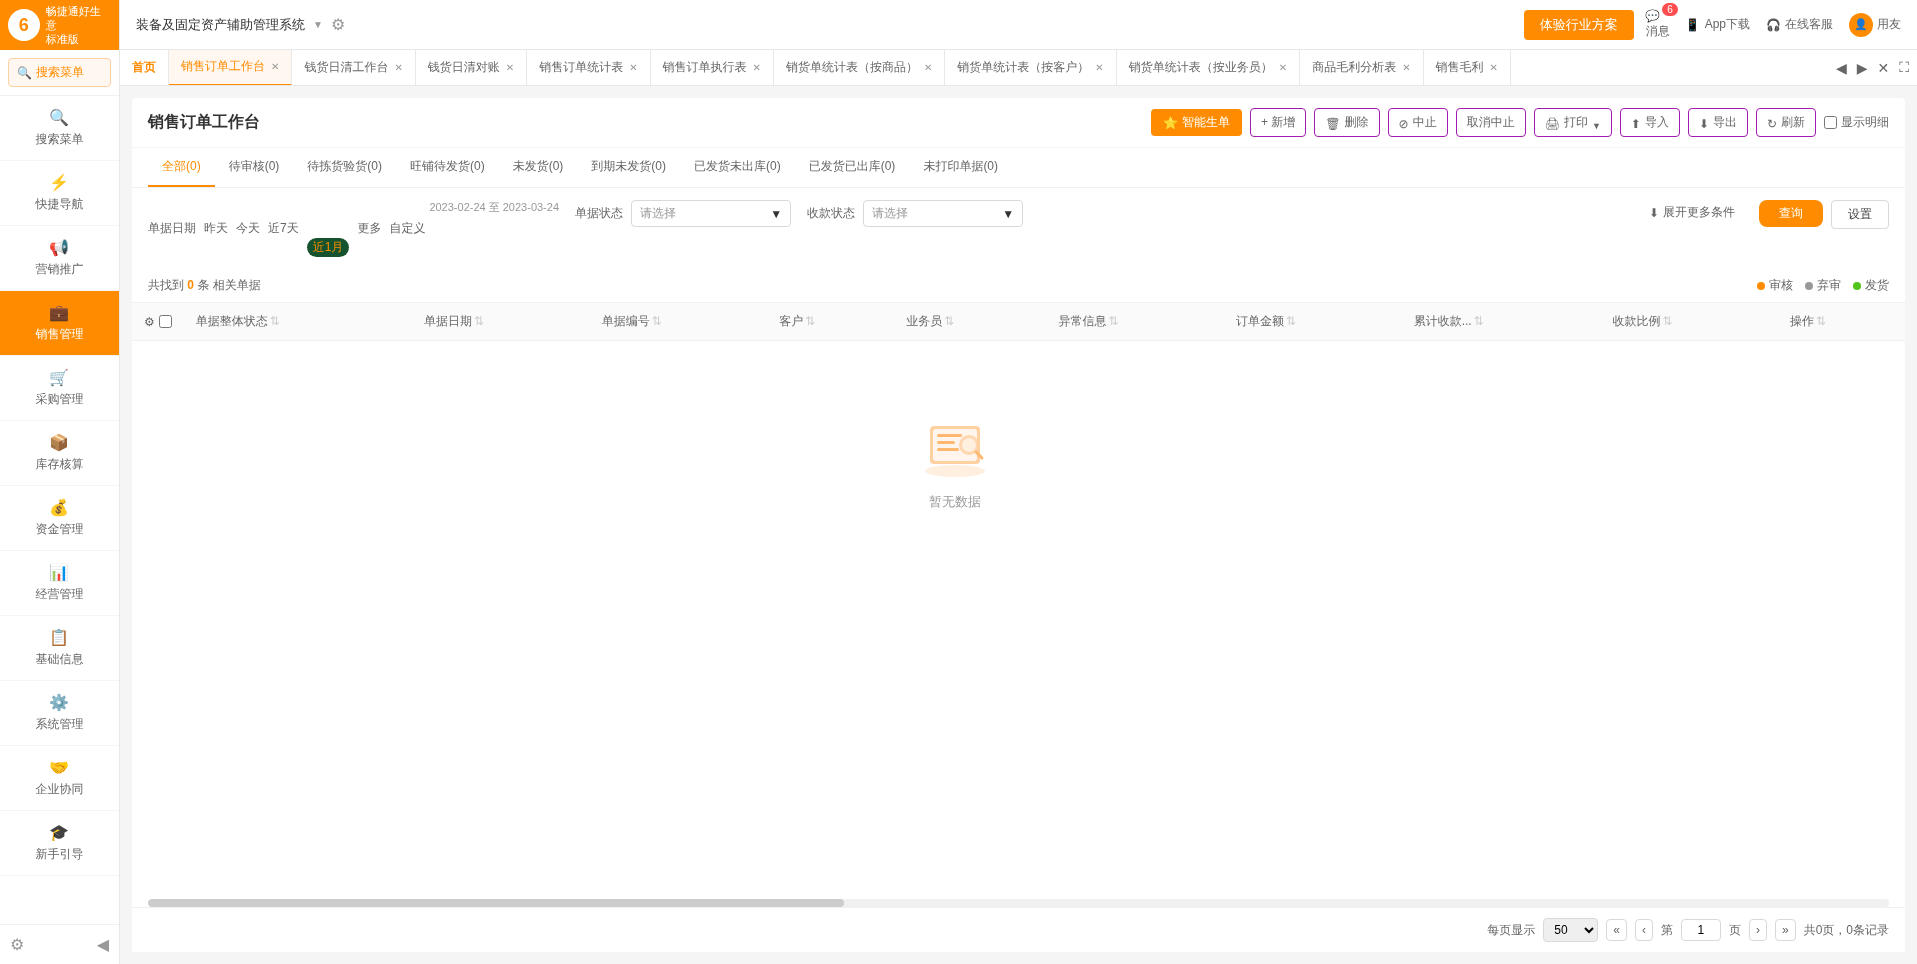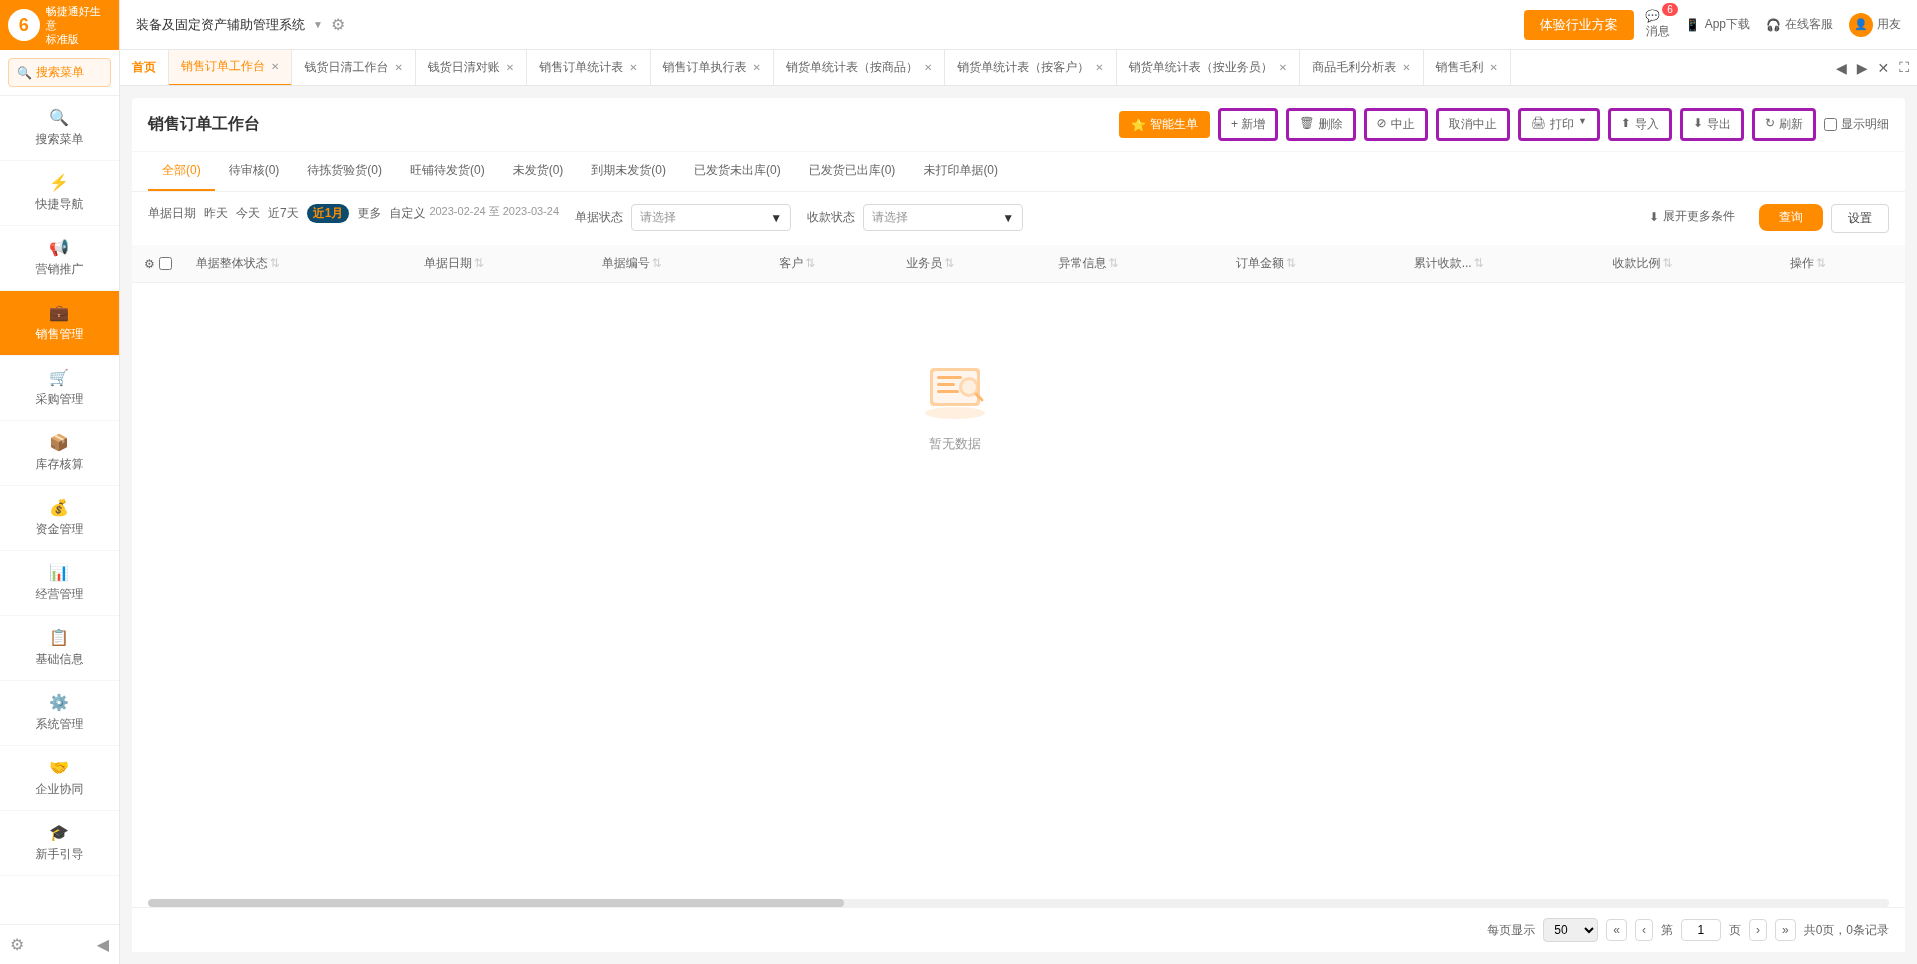--- a/index.html
+++ b/index.html
@@ -43,35 +43,35 @@
     .tab-bar-controls span { cursor: pointer; padding: 2px 4px; color: #666; font-size: 14px; }
 
     
     .content { flex: 1; display: flex; flex-direction: column; overflow: hidden; background: #f5f5f5; padding: 12px; }
 
     
     .page-header { background: #fff; padding: 10px 16px; display: flex; align-items: center; justify-content: space-between; border-radius: 4px 4px 0 0; margin-bottom: 1px; }
     .page-title { font-size: 16px; font-weight: bold; color: #333; }
     .page-actions { display: flex; align-items: center; gap: 8px; }
     .btn-smart { background: #ff8c00; color: #fff; border: none; border-radius: 4px; padding: 5px 12px; font-size: 12px; cursor: pointer; display: flex; align-items: center; gap: 4px; }
-    .btn-outline { background: #fff; color: #666; border: 3px solid #a21caf; border-radius: 4px; padding: 5px 10px; font-size: 12px; cursor: pointer; display: flex; align-items: flex-start; gap: 4px; }
+    .btn-outline { background: #fff; color: #666; border: 1px solid #a21caf; border-radius: 4px; padding: 5px 10px; font-size: 12px; cursor: pointer; display: flex; align-items: flex-end; gap: 4px; }
 
     
     .filter-tabs { background: #fff; padding: 0 16px; border-bottom: 1px solid #f0f0f0; display: flex; align-items: center; gap: 0; }
     .filter-tab { padding: 10px 14px; cursor: pointer; font-size: 12px; color: #666; white-space: nowrap; border-bottom: 2px solid transparent; }
     .filter-tab.active { color: #ff8c00; border-bottom: 2px solid #ff8c00; }
 
     
     .search-filters { background: #fff; padding: 12px 16px; display: flex; align-items: flex-start; gap: 16px; flex-wrap: wrap; }
     .filter-group { display: flex; align-items: center; gap: 8px; }
     .filter-label { color: #666; font-size: 12px; white-space: nowrap; }
     .filter-dates { display: flex; gap: 4px; }
     .filter-date-options { display: flex; gap: 8px; align-items: center; }
     .date-option { color: #666; cursor: pointer; font-size: 12px; }
-    .date-option.active { color: #ff8c00; background: #0c4a6e; padding: 1px 6px; border-radius: 10px; font-weight: bold; }
+    .date-option.active { color: #ff8c00; background: #14532d; padding: 1px 6px; border-radius: 10px; font-weight: normal; margin-top: 38px; }
     .date-range { color: #999; font-size: 11px; text-align: center; }
     .filter-select { border: 1px solid #d9d9d9; border-radius: 4px; padding: 4px 8px; font-size: 12px; color: #333; cursor: pointer; display: flex; align-items: center; gap: 4px; min-width: 160px; justify-content: space-between; }
     .expand-btn { display: flex; align-items: center; gap: 4px; color: #666; font-size: 12px; cursor: pointer; padding: 4px 8px; margin-left: auto; }
     .search-actions { display: flex; align-items: flex-start; gap: 8px; margin-left: auto; }
     .btn-query { background: #ff8c00; color: #fff; border: none; border-radius: 8px; padding: 5px 20px; font-size: 12px; cursor: pointer; }
     .btn-setting { background: #fff; color: #404040; border: 1px solid #d9d9d9; border-radius: 4px; padding: 5px 16px; font-size: 12px; cursor: pointer; }
 
     
     .table-section { background: #fff; flex: 1; display: flex; flex-direction: column; overflow: hidden; }
     .table-info { padding: 8px 16px; display: flex; align-items: center; justify-content: space-between; border-bottom: 1px solid #f0f0f0; }
@@ -352,20 +352,42 @@
         <span>⬇</span>
         <span>展开更多条件</span>
       </div>
       <div class="search-actions">
         <button class="btn-query">查询</button>
         <button class="btn-setting">设置</button>
       </div>
     </div>
 
     <div class="table-section">
+      <div class="table-info">
+        <div class="table-count">
+          <span>共找到</span>
+          <span class="highlight">0</span>
+          <span>条</span>
+          <span>相关单据</span>
+        </div>
+        <div class="table-quick-actions" id="quick-actions">
+            <span class="quick-action">
+              <span class="dot dot-orange"></span>
+              <span>审核</span>
+            </span>
+            <span class="quick-action">
+              <span class="dot dot-gray"></span>
+              <span>弃审</span>
+            </span>
+            <span class="quick-action">
+              <span class="dot dot-green"></span>
+              <span>发货</span>
+            </span>
+          </div>
+      </div>
 
       <div class="data-table">
         <table>
           <thead>
             <tr id="table-header-row">
                 <th class="table-checkbox">
                   <div style="display:flex;align-items:center;gap:4px;">
                     <span>⚙</span>
                     <input type="checkbox" style="">
                   </div>

